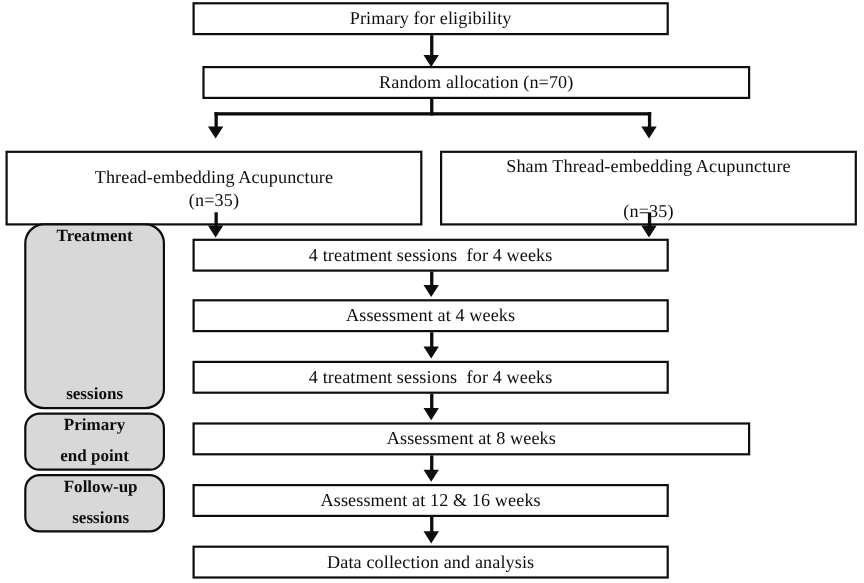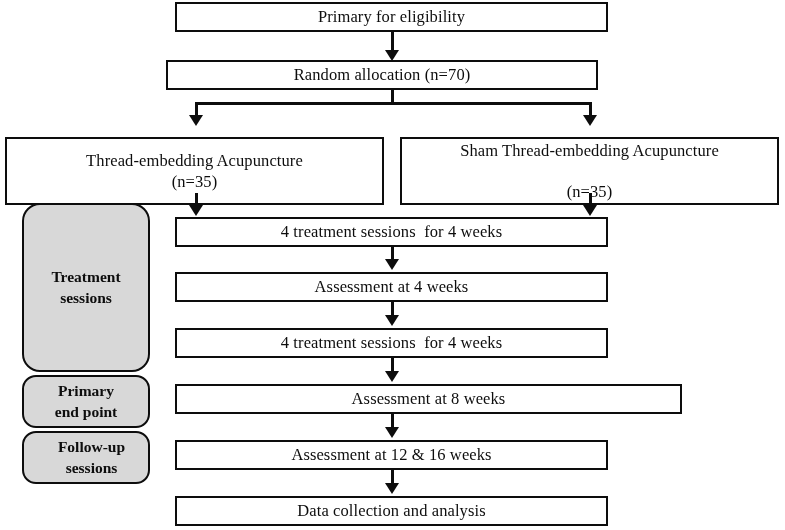--- a/index.html
+++ b/index.html
@@ -37,21 +37,21 @@
   }
   .gray-box {
     position: absolute;
     box-sizing: border-box;
     border: 2px solid #0d0d0d;
     background: #d8d8d8;
     border-radius: 14px;
     display: flex;
     flex-direction: column;
     align-items: center;
-    justify-content: center;
+    justify-content: space-between;
     text-align: center;
     color: #0d0d0d;
     font-size: 15.5px;
     font-weight: bold;
     line-height: 1.35;
     white-space: pre;
   }
   .gray-box.tall { border-radius: 18px; }
   
   .vline {
@@ -78,21 +78,21 @@
 
 <div id="canvas">
 
   <div class="box" style="left:175px; top:2px; width:433px; height:30px;">
     <span>Primary for eligibility</span>
   </div>
 
   <div class="vline" style="left:391px; top:32px; height:22px;"></div>
   <div class="arrowhead" style="left:385px; top:50px;"></div>
 
-  <div class="box" style="left:166px; top:60px; width:432px; height:30px;align-items:center;">
+  <div class="box" style="left:184px; top:60px; width:498px; height:30px;align-items:center;">
     <span>Random allocation (n=70)</span>
   </div>
 
   <div class="vline" style="left:391px; top:90px; height:15px;"></div>
   <div class="hline" style="left:195px; top:102px; width:397px;"></div>
   <div class="vline" style="left:195px; top:102px; height:17px;"></div>
   <div class="arrowhead" style="left:189px; top:115px;"></div>
   <div class="vline" style="left:589px; top:102px; height:17px;"></div>
   <div class="arrowhead" style="left:583px; top:115px;"></div>
 

